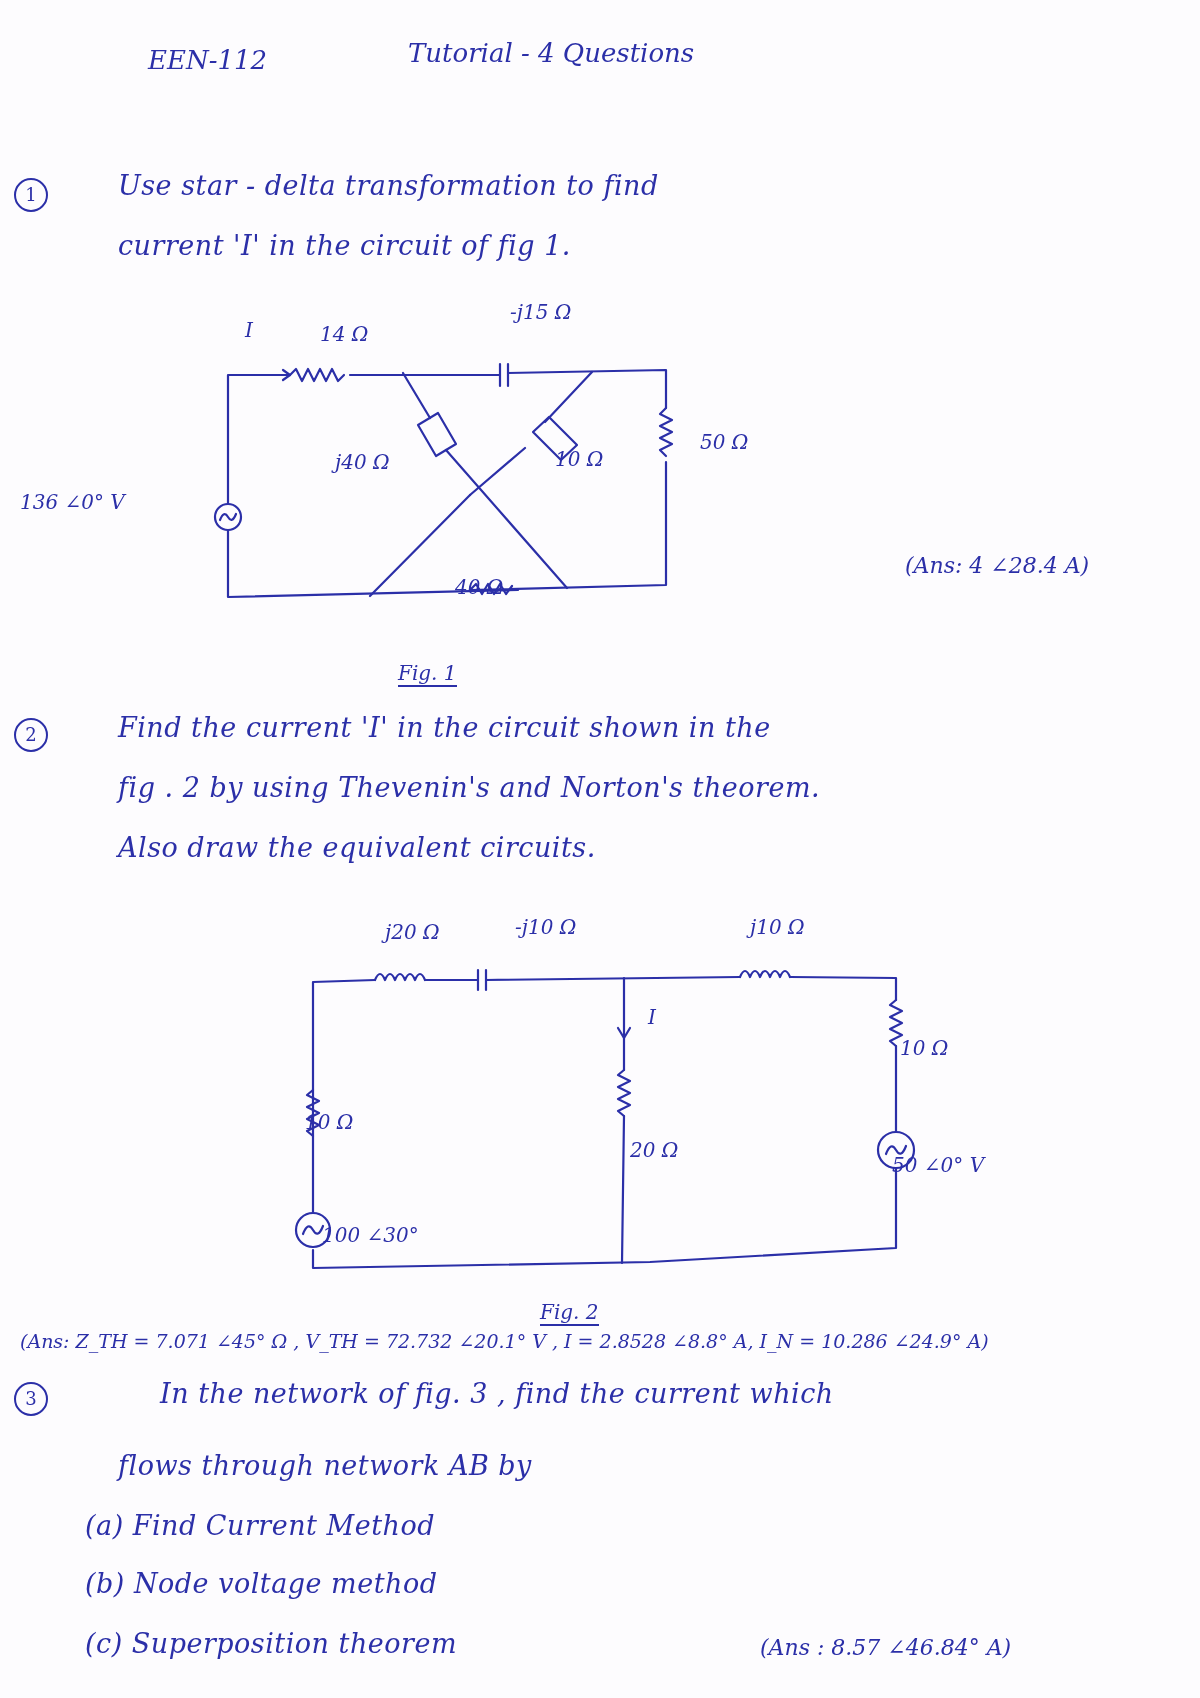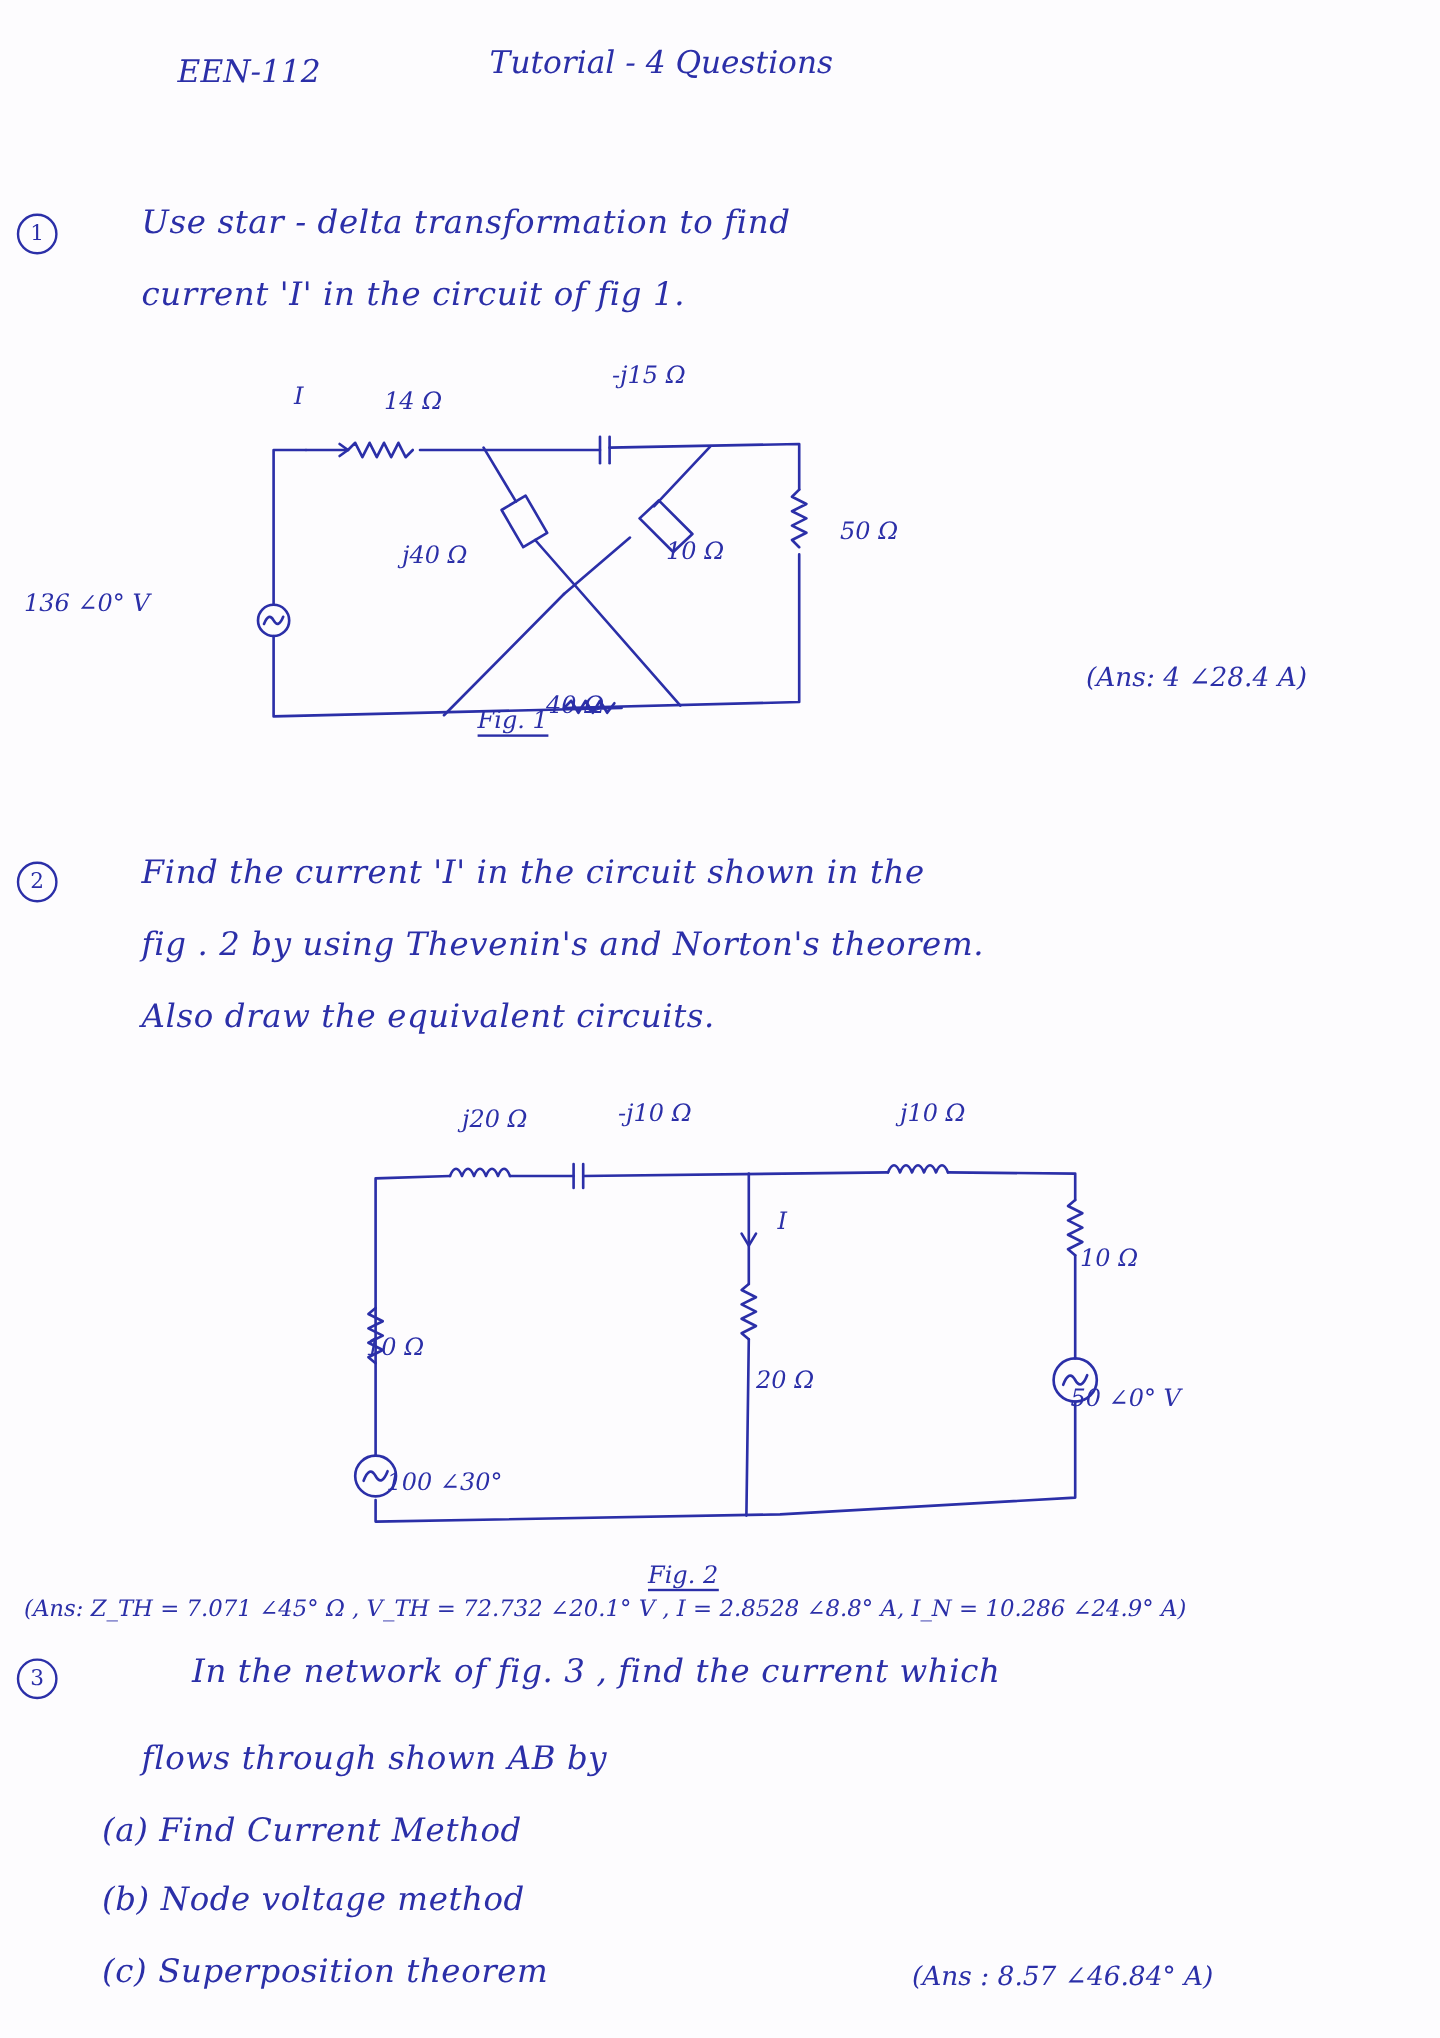--- a/index.html
+++ b/index.html
@@ -27,21 +27,21 @@
 <div class="t q" style="left:118px;top:230px;">current  'I'  in  the   circuit   of   fig 1.</div>
 
 <div class="t lbl" style="left:245px;top:318px;">I</div>
 <div class="t lbl" style="left:320px;top:322px;">14 Ω</div>
 <div class="t lbl" style="left:510px;top:300px;text-align:center;">-j15 Ω</div>
 <div class="t lbl" style="left:20px;top:490px;">136 ∠0° V</div>
 <div class="t lbl" style="left:335px;top:450px;">j40 Ω</div>
 <div class="t lbl" style="left:555px;top:447px;">10 Ω</div>
 <div class="t lbl" style="left:700px;top:430px;">50 Ω</div>
 <div class="t lbl" style="left:455px;top:575px;">40 Ω</div>
-<div class="t lbl underline" style="left:398px;top:588px;text-align:right;">Fig. 1</div>
+<div class="t lbl underline" style="left:398px;top:661px;text-align:right;">Fig. 1</div>
 <div class="t ans" style="left:905px;top:553px;">(Ans: 4 ∠28.4 A)</div>
 
 <svg width="1200" height="1698">
 
   <g>
     <polyline class="w" points="228,504 228,375 255,375"></polyline>
     <polyline class="w" points="255,375 290,375"></polyline>
     <polyline class="w" points="283,370 290,375 283,380"></polyline>
     <path class="w" d="M290,375 l6,-6 l6,12 l6,-12 l6,12 l6,-12 l6,12 l6,-12 l6,12 l6,-6"></path>
     <polyline class="w" points="350,375 500,375"></polyline>
@@ -101,17 +101,17 @@
     <path class="w" d="M624,1070 l-6,5 l12,6 l-12,6 l12,6 l-12,6 l12,6 l-12,6 l6,5"></path>
     <polyline class="w" points="624,1116 622,1263"></polyline>
     <path class="w" d="M313,1090 l-6,5 l12,6 l-12,6 l12,6 l-12,6 l12,6 l-12,6 l6,5"></path>
     <circle class="w" cx="313" cy="1230" r="17"></circle>
     <path class="w" d="M303,1234 q5,-13 10,-4 q5,9 10,-4"></path>
   </g>
 </svg>
 
 <div class="num" style="left:14px;top:1382px;">3</div>
 <div class="t q" style="left:160px;top:1378px;">In the  network  of  fig. 3 ,  find the  current  which</div>
-<div class="t q" style="left:118px;top:1450px;">flows  through  shown  AB  by</div>
+<div class="t q" style="left:118px;top:1450px;">flows  through  network  AB  by</div>
 <div class="t q" style="left:85px;top:1510px;">(a)  Find  Current  Method</div>
 <div class="t q" style="left:85px;top:1568px;">(b)  Node  voltage   method</div>
 <div class="t q" style="left:85px;top:1628px;">(c)  Superposition   theorem</div>
 <div class="t ans" style="left:760px;top:1635px;">(Ans :  8.57 ∠46.84° A)</div>
 
 </body></html>

